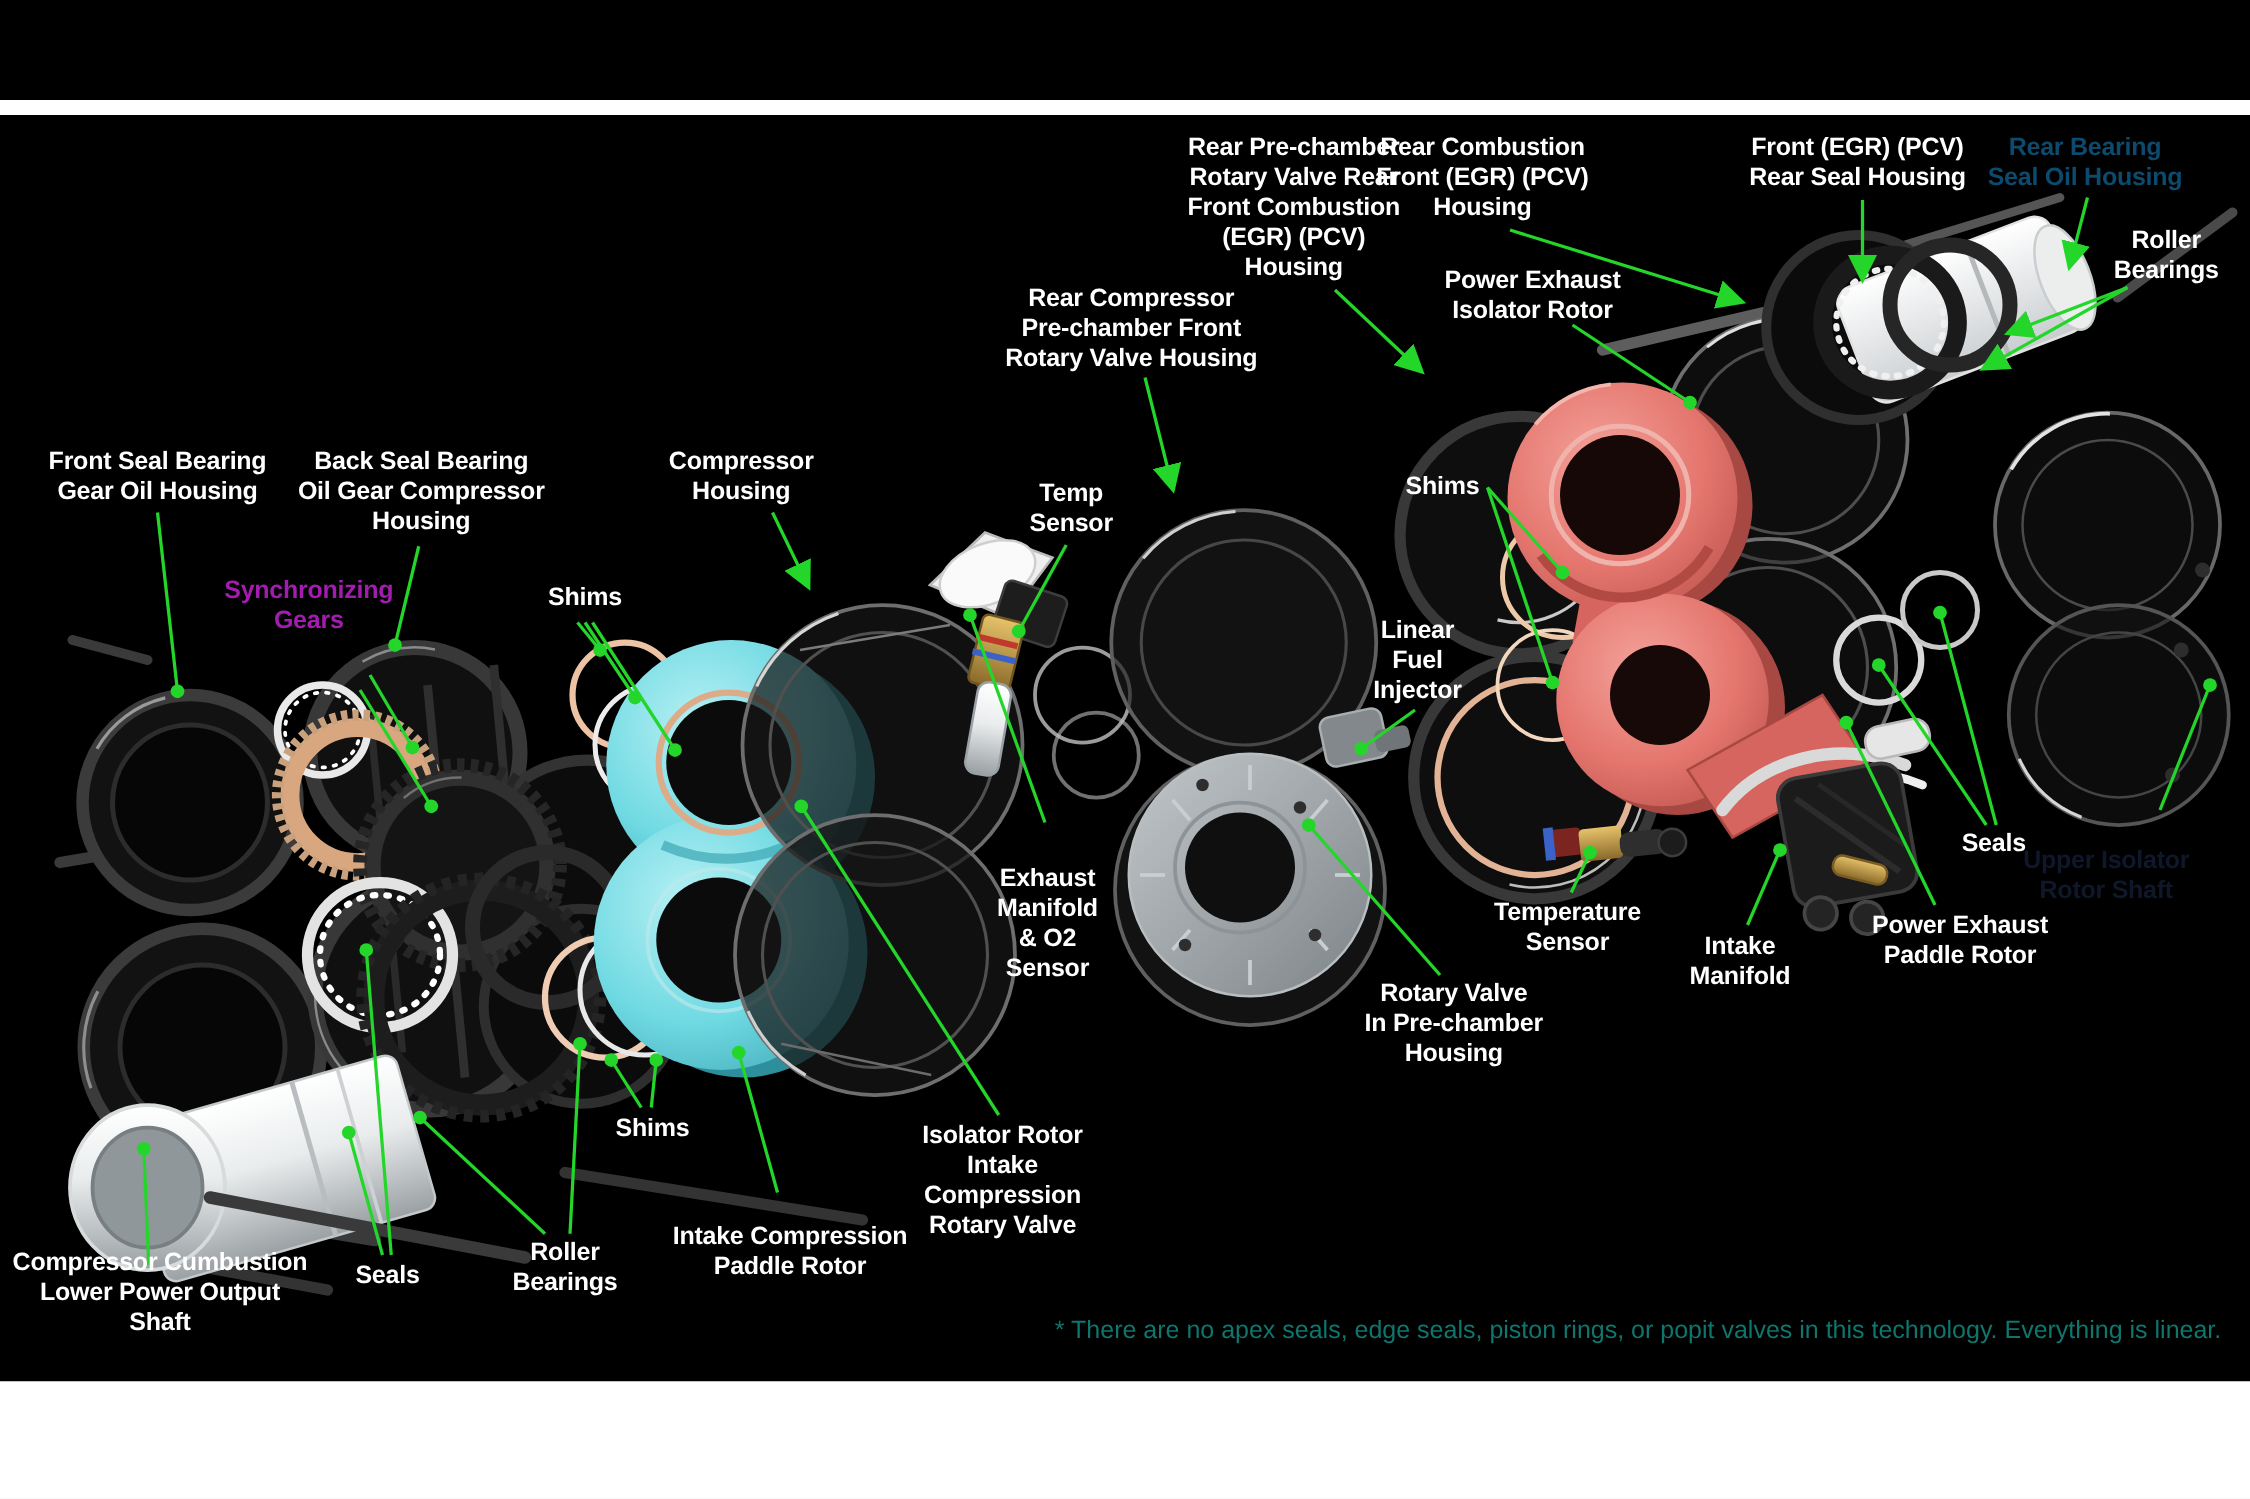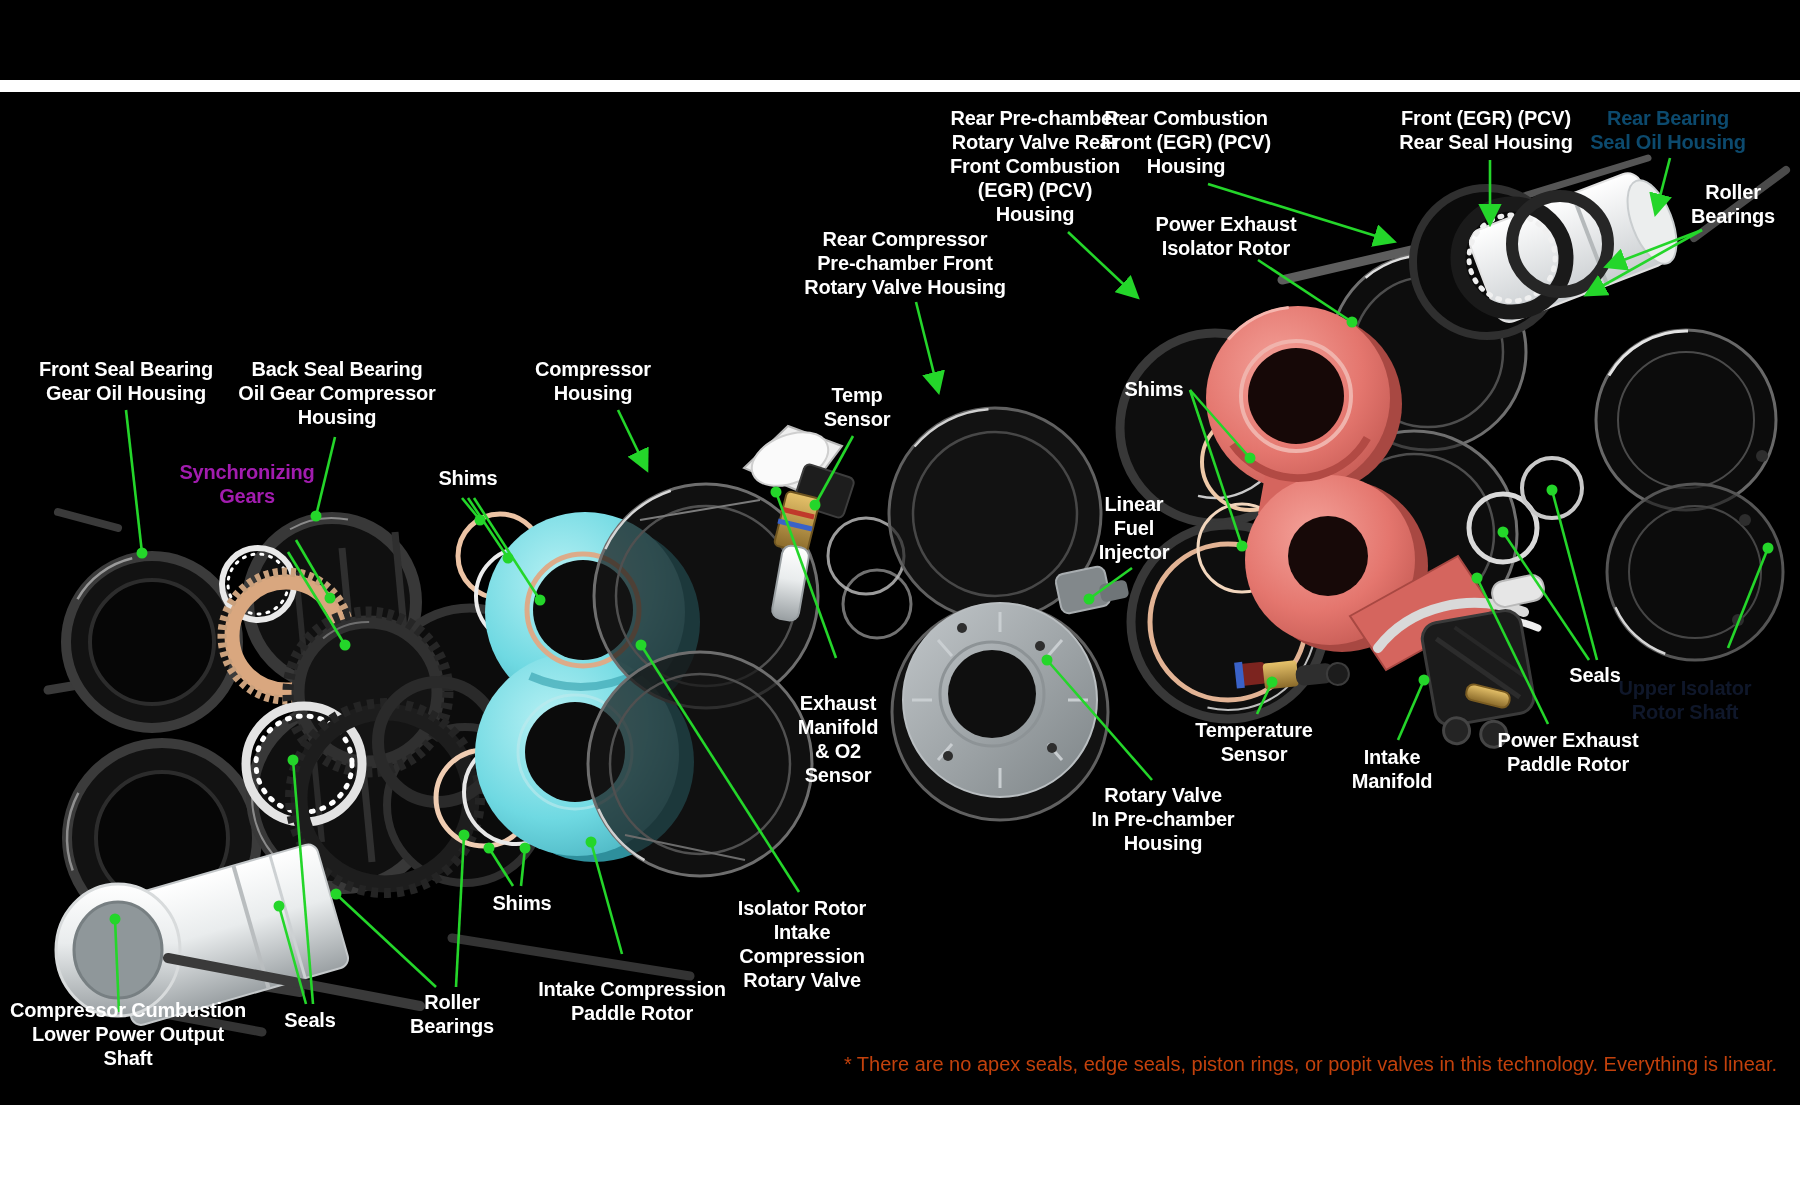--- a/index.html
+++ b/index.html
@@ -8,21 +8,21 @@
     overflow:hidden;font-family:"Liberation Sans",sans-serif;
   }
   #scene{position:absolute;left:0;top:0;width:1800px;height:1199px;display:block;}
   #label-layer{position:absolute;left:0;top:0;width:1800px;height:1199px;pointer-events:none;}
   .part-label{
     position:absolute;transform:translateX(-50%);
     color:#ffffff;font-weight:700;font-size:20px;line-height:24px;
     text-align:center;white-space:pre;letter-spacing:-0.2px;
   }
   .footnote{
-    position:absolute;right:23px;top:1052px;color:#c2410c;
+    position:absolute;right:23px;top:1052px;color:#0f766e;
     font-weight:400;font-size:20px;line-height:24px;white-space:pre;
   }
 </style>
 </head>
 <body>
 
 <div class="canvas">
 
   <svg id="scene" viewBox="0 0 1800 1199" xmlns="http://www.w3.org/2000/svg">
     <defs>

